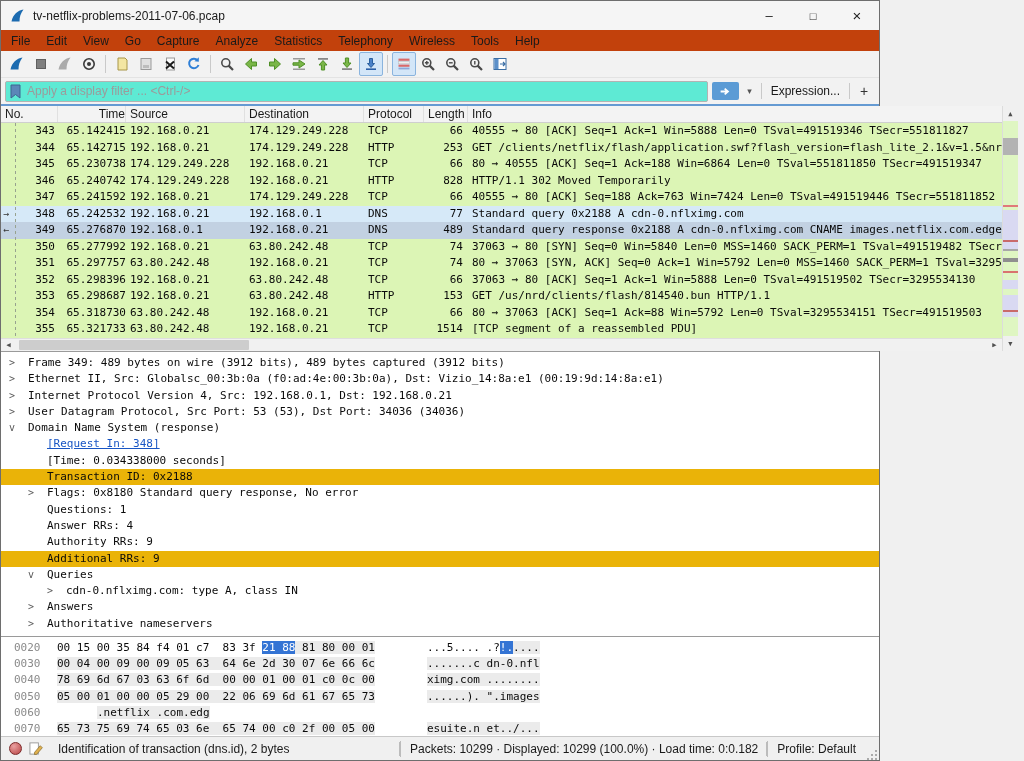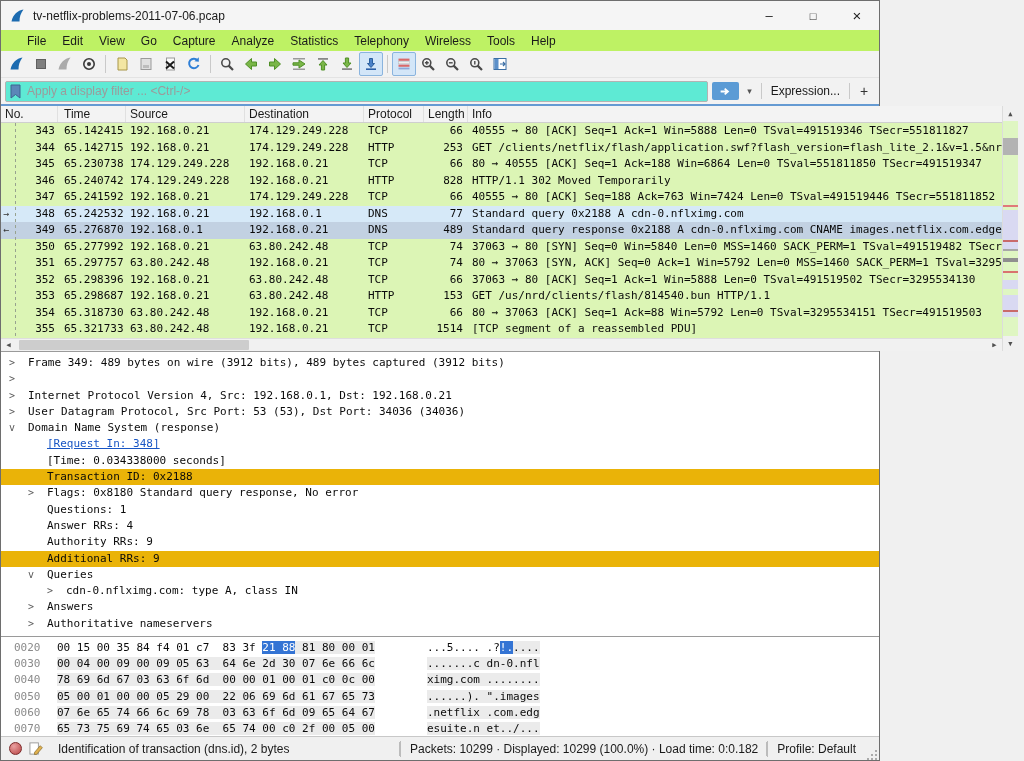--- a/index.html
+++ b/index.html
@@ -9,21 +9,21 @@
 
   
   .titlebar { height:29px; flex:0 0 29px; background:#f5f5f5; display:flex; align-items:center; }
   .title-icon { width:16px; height:16px; margin:0 7px 0 9px; }
   .title-text { font-size:12px; color:#1a1a1a; }
   .title-spacer { flex:1; }
   .winbtn { width:44px; height:29px; display:flex; align-items:center; justify-content:center; color:#222; }
   .winbtn.min { font-size:13px; } .winbtn.max { font-size:11px; } .winbtn.close { font-size:15px; }
 
   
-  .menubar { height:21px; flex:0 0 21px; background:#bef264; display:flex; align-items:center; padding-left:18px;text-align:right; }
+  .menubar { height:21px; flex:0 0 21px; background:#c2410c; display:flex; align-items:center; padding-left:2px;text-align:right; }
   .menu-item { padding:2px 8px; color:#1a1a1a; }
 
   
   .toolbar { height:27px; flex:0 0 27px; background:#f2f2f2; display:flex; align-items:center; padding-left:4px; border-bottom:1px solid #e3e3e3; }
   .tbtn { width:24px; height:24px; display:flex; align-items:center; justify-content:center; border:1px solid transparent; border-radius:2px; }
   .tbtn svg { width:16px; height:16px; display:block; }
   .tbtn.pressed { background:#d3e6f8; border-color:#8ab4de; }
   .tsep { width:1px; height:18px; background:#c9c9c9; margin:0 4px; flex:0 0 1px; }
 
   
@@ -47,21 +47,21 @@
   .pl-header { height:17px; flex:0 0 17px; background:#f3f3f3; border-bottom:1px solid #cfcfcf; display:flex; font-size:12px; color:#1a1a1a; }
   .hcell { border-right:1px solid #e0e0e0; padding:1px 0 0 4px; overflow:hidden; white-space:nowrap; }
   .rows-wrap { flex:1; position:relative; overflow:hidden; font-size:11px; line-height:16.5px; }
   .rows-wrap::before { content:""; position:absolute; left:14px; top:0; bottom:0; width:1px;
      background:repeating-linear-gradient(to bottom,#97a28f 0 3px,transparent 3px 6px); z-index:2; }
   .prow { display:flex; height:16.5px; white-space:pre; color:#0a0a0a; }
   .prow.r-green { background:#dcf5b5; }
   .prow.r-dns   { background:#d6e9f8; }
   .prow.r-sel   { background:#c2d1e2; }
   .c-no   { width:57px; text-align:right; padding-right:3px; position:relative; flex:0 0 57px; }
-  .c-time { width:68px; padding-left:6px; flex:0 0 68px; }
+  .c-time { width:68px; padding-left:6px; flex:0 0 68px;text-align:right; }
   .c-src  { width:119px; padding-left:4px; flex:0 0 119px; }
   .c-dst  { width:119px; padding-left:4px; flex:0 0 119px; }
   .c-proto{ width:60px; padding-left:4px; flex:0 0 60px; }
   .c-len  { width:44px; text-align:right; padding-right:5px; flex:0 0 44px; }
   .c-info { flex:1; padding-left:4px; overflow:hidden; }
   .hcell.c-no { text-align:left; padding-left:4px; }
   .hcell.c-len { text-align:left; padding-left:4px; }
   .row-marker { position:absolute; left:2px; top:0; font-size:10px; color:#333; z-index:3; }
   .pcell { overflow:hidden; }
 
@@ -323,21 +323,21 @@
     </div>
     <div class="vscroll">
       <span class="sb-btn">▲</span>
       <div class="minimap"></div>
       <span class="sb-btn">▼</span>
     </div>
   </div>
 
   <div class="details mono">
     <div class="dline lv1"><span class="exp">&gt;</span><span class="dtext">Frame 349: 489 bytes on wire (3912 bits), 489 bytes captured (3912 bits)</span></div>
-    <div class="dline lv1"><span class="exp">&gt;</span></div>
+    <div class="dline lv1"><span class="exp">&gt;</span><span class="dtext">Ethernet II, Src: Globalsc_00:3b:0a (f0:ad:4e:00:3b:0a), Dst: Vizio_14:8a:e1 (00:19:9d:14:8a:e1)</span></div>
     <div class="dline lv1"><span class="exp">&gt;</span><span class="dtext">Internet Protocol Version 4, Src: 192.168.0.1, Dst: 192.168.0.21</span></div>
     <div class="dline lv1"><span class="exp">&gt;</span><span class="dtext">User Datagram Protocol, Src Port: 53 (53), Dst Port: 34036 (34036)</span></div>
     <div class="dline lv1"><span class="exp">v</span><span class="dtext">Domain Name System (response)</span></div>
     <div class="dline lv2 link"><span class="exp"></span><span class="dtext">[Request In: 348]</span></div>
     <div class="dline lv2"><span class="exp"></span><span class="dtext">[Time: 0.034338000 seconds]</span></div>
     <div class="dline lv2 sel"><span class="exp"></span><span class="dtext">Transaction ID: 0x2188</span></div>
     <div class="dline lv2"><span class="exp">&gt;</span><span class="dtext">Flags: 0x8180 Standard query response, No error</span></div>
     <div class="dline lv2"><span class="exp"></span><span class="dtext">Questions: 1</span></div>
     <div class="dline lv2"><span class="exp"></span><span class="dtext">Answer RRs: 4</span></div>
     <div class="dline lv2"><span class="exp"></span><span class="dtext">Authority RRs: 9</span></div>
@@ -346,21 +346,21 @@
     <div class="dline lv3"><span class="exp">&gt;</span><span class="dtext">cdn-0.nflximg.com: type A, class IN</span></div>
     <div class="dline lv2"><span class="exp">&gt;</span><span class="dtext">Answers</span></div>
     <div class="dline lv2"><span class="exp">&gt;</span><span class="dtext">Authoritative nameservers</span></div>
   </div>
 
   <div class="hexpane mono">
     <div class="hrow"><span class="hoff">0020</span><span class="hbytes"><span>00 15 00 35 84 f4 01 c7  83 3f </span><span class="hsel">21 88</span><span class="hshade"> 81 80 00 01</span></span><span class="hascii"><span>...5.... .?</span><span class="hsel">!.</span><span class="hshade">....</span></span></div>
     <div class="hrow"><span class="hoff">0030</span><span class="hbytes"><span></span><span class="hsel"></span><span class="hshade">00 04 00 09 00 09 05 63  64 6e 2d 30 07 6e 66 6c</span></span><span class="hascii"><span></span><span class="hsel"></span><span class="hshade">.......c dn-0.nfl</span></span></div>
     <div class="hrow"><span class="hoff">0040</span><span class="hbytes"><span></span><span class="hsel"></span><span class="hshade">78 69 6d 67 03 63 6f 6d  00 00 01 00 01 c0 0c 00</span></span><span class="hascii"><span></span><span class="hsel"></span><span class="hshade">ximg.com ........</span></span></div>
     <div class="hrow"><span class="hoff">0050</span><span class="hbytes"><span></span><span class="hsel"></span><span class="hshade">05 00 01 00 00 05 29 00  22 06 69 6d 61 67 65 73</span></span><span class="hascii"><span></span><span class="hsel"></span><span class="hshade">......). ".images</span></span></div>
-    <div class="hrow"><span class="hoff">0060</span><span class="hbytes"><span></span><span class="hsel"></span><span class="hshade">07 6e 65 74 66 6c 69 78  03 63 6f 6d 09 65 64 67</span></span><span class="hascii"><span></span><span class="hsel"></span><span class="hshade">.netflix .com.edg</span></span></div>
+    <div class="hrow"><span class="hoff">0060</span><span class="hascii"><span></span><span class="hsel"></span><span class="hshade">.netflix .com.edg</span></span></div>
     <div class="hrow"><span class="hoff">0070</span><span class="hbytes"><span></span><span class="hsel"></span><span class="hshade">65 73 75 69 74 65 03 6e  65 74 00 c0 2f 00 05 00</span></span><span class="hascii"><span></span><span class="hsel"></span><span class="hshade">esuite.n et../...</span></span></div>
   </div>
 
   <div class="statusbar">
     <span class="expert-dot"></span>
     <svg class="pencil-icon" viewBox="0 0 16 16">
         <rect x="1" y="2" width="9" height="12" fill="#ffffff" stroke="#999999"></rect>
         <path d="M6 12 L12 5 L14.2 7.2 L8.2 14.2 L5.8 14.4 Z" fill="#e0b14e" stroke="#8a6d2f" stroke-width="0.8"></path>
       </svg>
     <span class="status-field">Identification of transaction (dns.id), 2 bytes</span>

